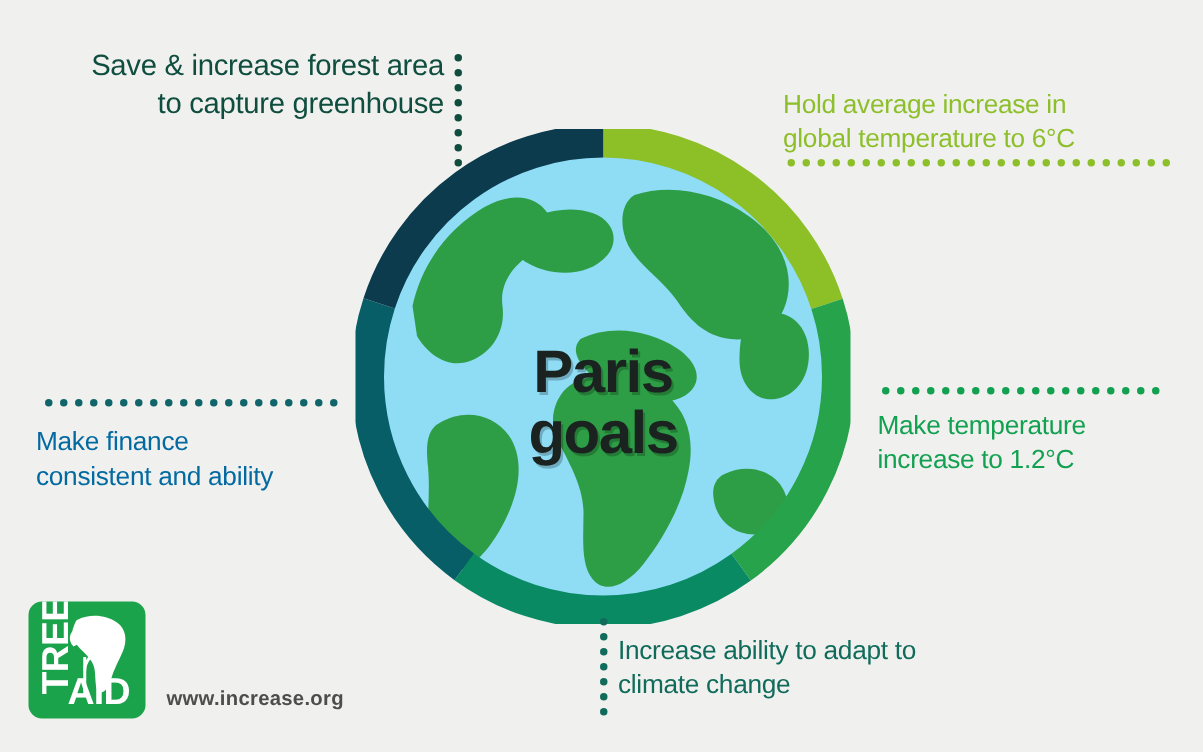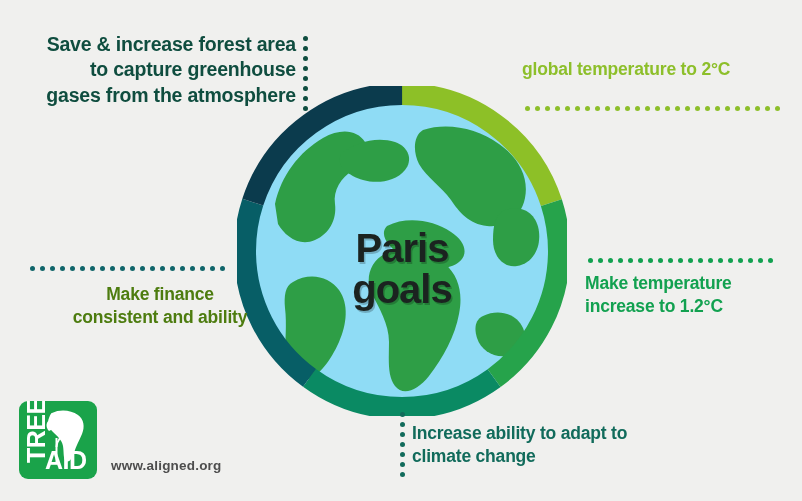--- a/index.html
+++ b/index.html
@@ -15,21 +15,21 @@
     position: relative;
     width: 802px;
     height: 501px;
     background: #f0f0ee;
     overflow: hidden;
   }
 
   
   .callout {
     position: absolute;
-    font-weight: bold;
+    font-weight: normal;
     line-height: 1.3;
     letter-spacing: -0.2px;
   }
   .callout-line { display: block; white-space: nowrap; }
 
   #callout-forest {
     left: 24px;
     top: 32px;
     width: 272px;
     text-align: right;
@@ -54,26 +54,26 @@
   }
   #callout-adapt {
     left: 412px;
     top: 422px;
     width: 330px;
     text-align: left;
     font-size: 17.5px;
     color: #116b5b;
   }
   #callout-finance {
-    left: 35px;
+    left: 24px;
     top: 283px;
     width: 250px;
-    text-align: center;
+    text-align: left;
     font-size: 17.5px;
-    color: #4d7c0f;
+    color: #0369a1;
   }
 
   
   .dots-v {
     position: absolute;
     width: 5px;
   }
   .dots-h {
     position: absolute;
     height: 5px;
@@ -194,35 +194,35 @@
   </div>
 
   <div id="center-title">
     <span>Paris</span>
     <span>goals</span>
   </div>
 
   <div class="callout" id="callout-forest">
     <span class="callout-line">Save &amp; increase forest area</span>
     <span class="callout-line">to capture greenhouse</span>
-    <span class="callout-line">gases from the atmosphere</span>
   </div>
   <div class="dots-v" id="dots-forest" style="left: 303px; top: 36px; height: 74px;">
       <span class="dot" style="background: rgb(15, 77, 63); left: 0px; top: 0px;"></span>
       <span class="dot" style="background: rgb(15, 77, 63); left: 0px; top: 10px;"></span>
       <span class="dot" style="background: rgb(15, 77, 63); left: 0px; top: 20px;"></span>
       <span class="dot" style="background: rgb(15, 77, 63); left: 0px; top: 30px;"></span>
       <span class="dot" style="background: rgb(15, 77, 63); left: 0px; top: 40px;"></span>
       <span class="dot" style="background: rgb(15, 77, 63); left: 0px; top: 50px;"></span>
       <span class="dot" style="background: rgb(15, 77, 63); left: 0px; top: 60px;"></span>
       <span class="dot" style="background: rgb(15, 77, 63); left: 0px; top: 70px;"></span>
     </div>
 
   <div class="callout" id="callout-temp2">
-    <span class="callout-line">global temperature to 2°C</span>
+    <span class="callout-line">Hold average increase in</span>
+    <span class="callout-line">global temperature to 6°C</span>
   </div>
   <div class="dots-h" id="dots-temp2" style="left: 525px; top: 106px; width: 258px;">
       <span class="dot" style="background: rgb(141, 191, 42); top: 0px; left: 0px;"></span>
       <span class="dot" style="background: rgb(141, 191, 42); top: 0px; left: 10px;"></span>
       <span class="dot" style="background: rgb(141, 191, 42); top: 0px; left: 20px;"></span>
       <span class="dot" style="background: rgb(141, 191, 42); top: 0px; left: 30px;"></span>
       <span class="dot" style="background: rgb(141, 191, 42); top: 0px; left: 40px;"></span>
       <span class="dot" style="background: rgb(141, 191, 42); top: 0px; left: 50px;"></span>
       <span class="dot" style="background: rgb(141, 191, 42); top: 0px; left: 60px;"></span>
       <span class="dot" style="background: rgb(141, 191, 42); top: 0px; left: 70px;"></span>
@@ -325,15 +325,15 @@
       <path fill="none" stroke="#ffffff" stroke-width="2" d="M37.5 46 C 37.5 40, 42 35, 47 33"></path>
 
       <path fill="#ffffff" d="M30 30 C 26 26, 27 20, 32 18 C 36 22, 36 28, 30 30 Z"></path>
 
       <text x="-62" y="26" transform="rotate(-90)" fill="#ffffff" font-family="'Liberation Sans', sans-serif" font-size="25" font-weight="bold" letter-spacing="-0.5">TREE</text>
 
       <text x="26" y="68" fill="#ffffff" font-family="'Liberation Sans', sans-serif" font-size="25" font-weight="bold" letter-spacing="-0.5">AID</text>
     </svg>
   </div>
 
-  <div id="site-url">www.aligned.org</div>
+  <div id="site-url">www.increase.org</div>
 
 </div>
 
 </body></html>

